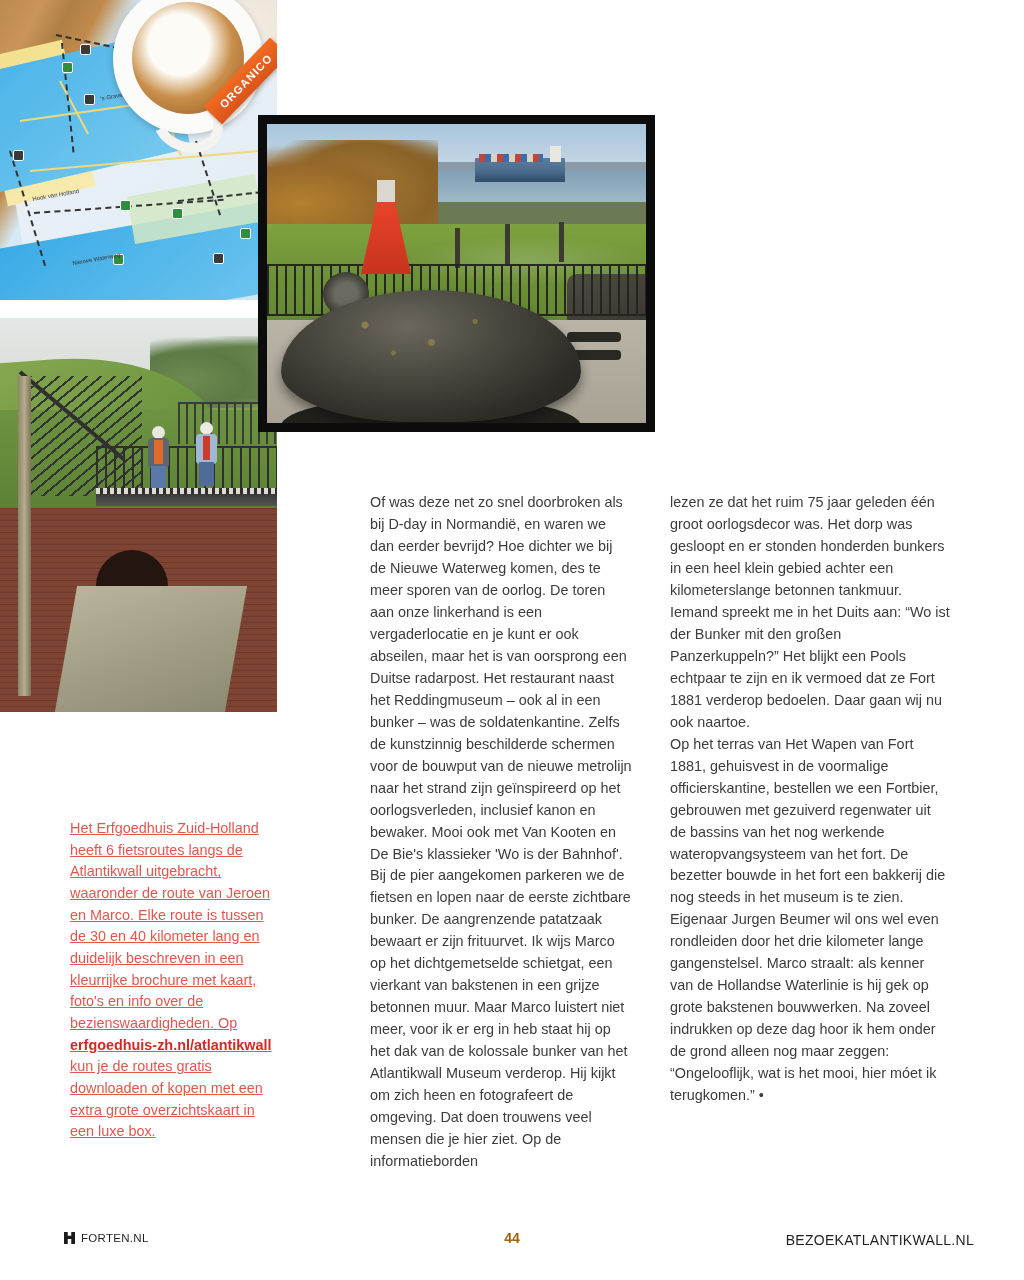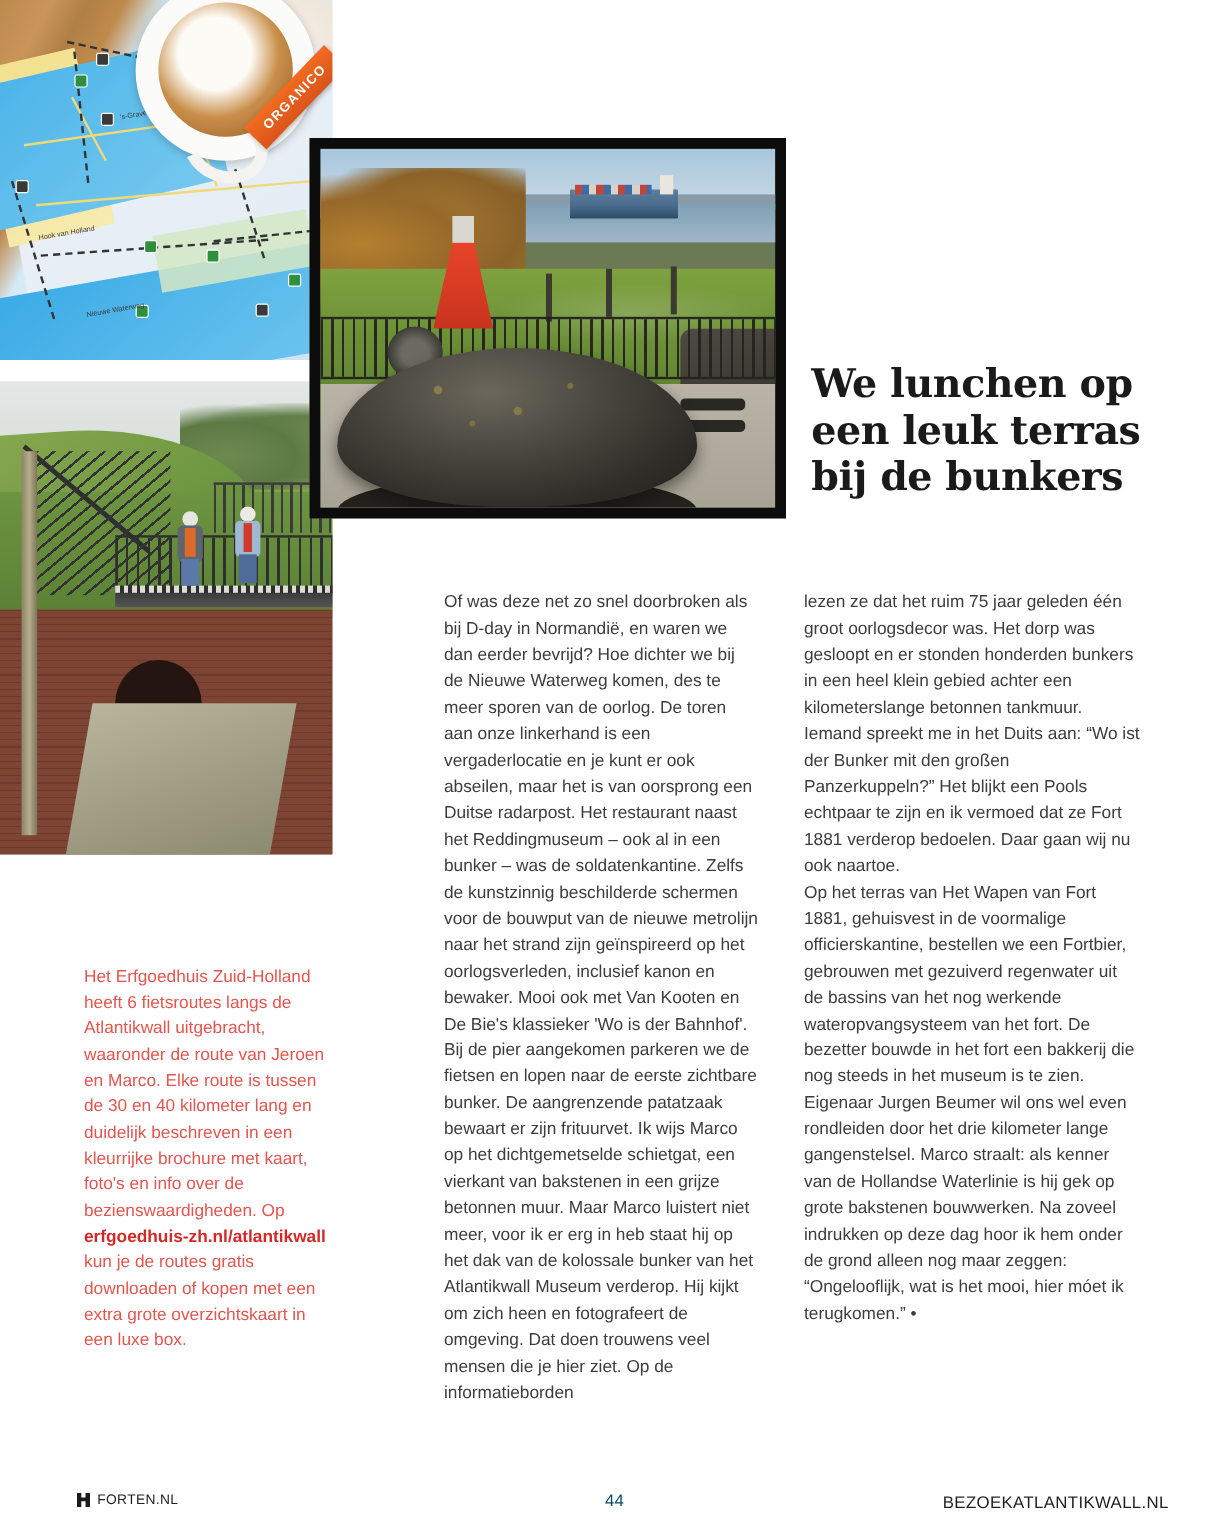--- a/index.html
+++ b/index.html
@@ -147,37 +147,37 @@
   .bk-saptree{position:absolute;width:5px;height:40px;background:#3c3a30;}
 
   
   .headline{position:absolute;left:676px;top:279px;width:310px;
     font-family:"DejaVu Serif", serif;font-weight:bold;
     font-size:33px;line-height:1.17;color:#1a1a1a;letter-spacing:-.4px;}
 
   
   .sidebar{position:absolute;left:70px;top:798px;width:212px;}
   .sb-head{font-size:19.5px;line-height:1.22;color:#e4564e;font-weight:300;letter-spacing:.1px;}
-  .sb-body{margin-top:6px;font-size:14.4px;line-height:1.505;color:#e2564f;}
+  .sb-body{margin-top:20px;font-size:14.4px;line-height:1.505;color:#e2564f;text-decoration:underline;}
   .sb-body b{color:#d12a26;font-weight:bold;}
 
   
   .col{position:absolute;top:492px;width:262px;font-size:14.4px;line-height:1.525;color:#3c3c3c;}
   .col p{margin:0;}
   .col-1{left:370px;}
   .col-2{left:670px;width:280px;}
   .subhead{font-size:17.5px;line-height:1.3;color:#6d6d6d;font-weight:400;margin:14px 0 1px;}
 
   
-  .footer{position:absolute;left:0;right:0;top:1232px;height:24px;margin-top:12px;}
+  .footer{position:absolute;left:0;right:0;top:1232px;height:24px;}
   .fl{position:absolute;left:64px;top:0;display:flex;align-items:center;gap:6px;
     font-size:11.5px;letter-spacing:.3px;color:#1f1f1f;}
   .logo-mark{width:11px;height:12px;background:#1b1b1b;
     clip-path:polygon(0 0,34% 0,34% 32%,66% 32%,66% 0,100% 0,100% 100%,66% 100%,66% 58%,34% 58%,34% 100%,0 100%);}
-  .fc{position:absolute;left:0;right:0;top:-2px;text-align:center;font-size:14px;font-weight:normal;color:#0c4a6e;}
+  .fc{position:absolute;left:0;right:0;top:-2px;text-align:center;font-size:14px;font-weight:bold;color:#a16207;}
   .fr{position:absolute;right:50px;top:0;font-size:14px;letter-spacing:.3px;color:#1f1f1f;}
 </style>
 </head>
 <body>
 
 <div class="page">
 
   <div class="photo photo-map">
     <div class="map-land"></div>
     <div class="map-sand"></div>
@@ -268,21 +268,20 @@
     <div class="bk-buoy"></div>
     <div class="bk-wheel"></div>
     <div class="bk-path"></div>
     <div class="bk-barrel"></div>
     <div class="bk-barrel2"></div>
     <div class="bk-dome-rim"></div>
     <div class="bk-dome"></div>
     <div class="bk-moss"></div>
   </div>
 
-  <h1 class="headline">We lunchen op een leuk terras bij de bunkers</h1>
 
   <div class="sidebar">
     <div class="sb-body"><span>Het Erfgoedhuis Zuid-Holland heeft 6 fietsroutes langs de Atlantikwall uitgebracht, waaronder de route van Jeroen en Marco. Elke route is tussen de 30 en 40 kilometer lang en duidelijk beschreven in een kleurrijke brochure met kaart, foto's en info over de bezienswaardigheden. Op </span><b>erfgoedhuis-zh.nl/atlantikwall</b><span> kun je de routes gratis downloaden of kopen met een extra grote overzichtskaart in een luxe box.</span></div>
   </div>
 
   <div class="col col-1">
     <p>Of was deze net zo snel doorbroken als bij D-day in Normandië, en waren we dan eerder bevrijd? Hoe dichter we bij de Nieuwe Waterweg komen, des te meer sporen van de oorlog. De toren aan onze linkerhand is een vergaderlocatie en je kunt er ook abseilen, maar het is van oorsprong een Duitse radarpost. Het restaurant naast het Reddingmuseum – ook al in een bunker – was de soldatenkantine. Zelfs de kunstzinnig beschilderde schermen voor de bouwput van de nieuwe metrolijn naar het strand zijn geïnspireerd op het oorlogsverleden, inclusief kanon en bewaker. Mooi ook met Van Kooten en De Bie's klassieker 'Wo is der Bahnhof'.</p>
     <p>Bij de pier aangekomen parkeren we de fietsen en lopen naar de eerste zichtbare bunker. De aangrenzende patatzaak bewaart er zijn frituurvet. Ik wijs Marco op het dichtgemetselde schietgat, een vierkant van bakstenen in een grijze betonnen muur. Maar Marco luistert niet meer, voor ik er erg in heb staat hij op het dak van de kolossale bunker van het Atlantikwall Museum verderop. Hij kijkt om zich heen en fotografeert de omgeving. Dat doen trouwens veel mensen die je hier ziet. Op de informatieborden</p>
   </div>
 

